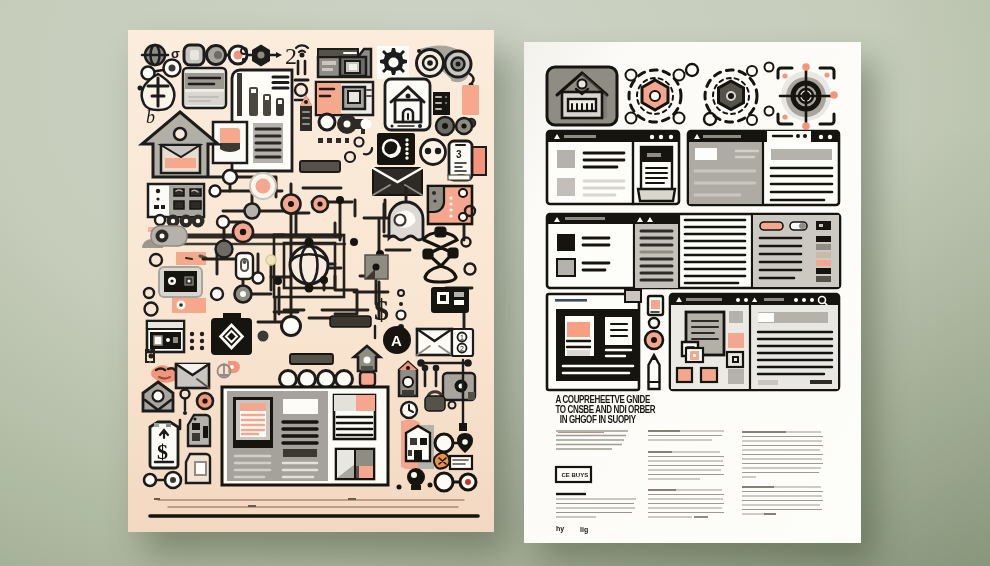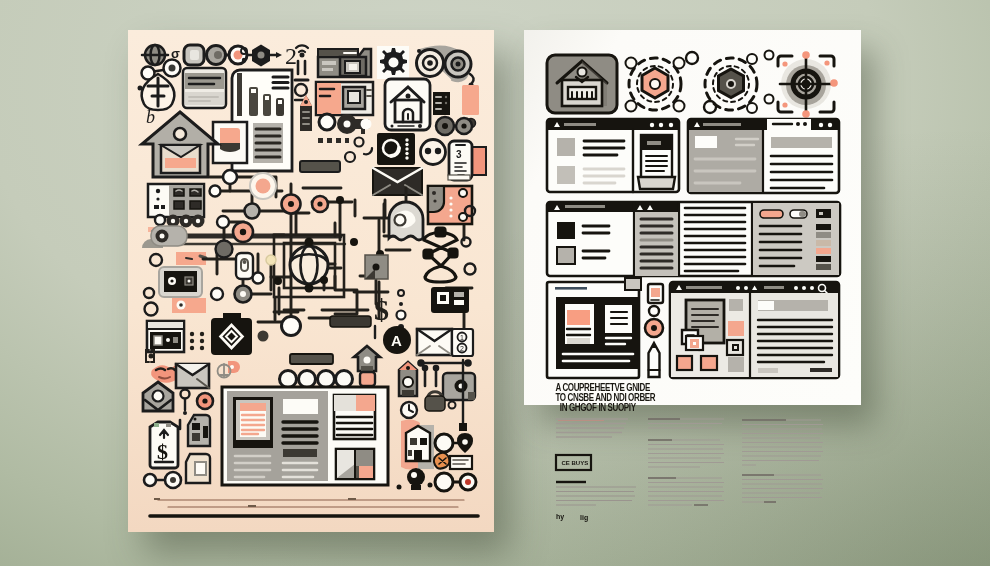--- a/index.html
+++ b/index.html
@@ -2,21 +2,21 @@
 <html><head>
 <meta charset="utf-8">
 <style>
 html,body{margin:0;padding:0}
 body{width:990px;height:566px;position:relative;overflow:hidden;font-family:"Liberation Sans",sans-serif;}
 #wall{position:absolute;left:0;top:0;width:990px;height:566px;
  background:radial-gradient(ellipse 1400px 900px at 980px 620px,rgba(40,55,30,.20),rgba(40,55,30,0) 55%),radial-gradient(ellipse 1000px 700px at 430px 80px,#ced4c6 0%,#c5ccba 45%,#b0bba3 70%,#9daa8f 90%,#93a084 100%);}
 #lposter{position:absolute;left:128px;top:30px;width:366px;height:502px;
  background:linear-gradient(180deg,#fbecdc 0%,#f9e6d2 55%,#f3d8c1 100%);
  box-shadow:16px 22px 34px rgba(55,65,45,.42);}
-#rpage{position:absolute;left:524px;top:30px;width:337px;height:375px;
+#rpage{position:absolute;left:524px;top:42px;width:337px;height:501px;
  background:linear-gradient(120deg,#f2f1ec 0%,#fcfbf8 18%,#fdfdfa 100%);
  box-shadow:14px 20px 30px rgba(55,65,45,.40);}
 svg{position:absolute;left:0;top:0}
 </style>
 </head>
 <body>
 
 <div id="wall"></div>
 
 <div id="lposter">

